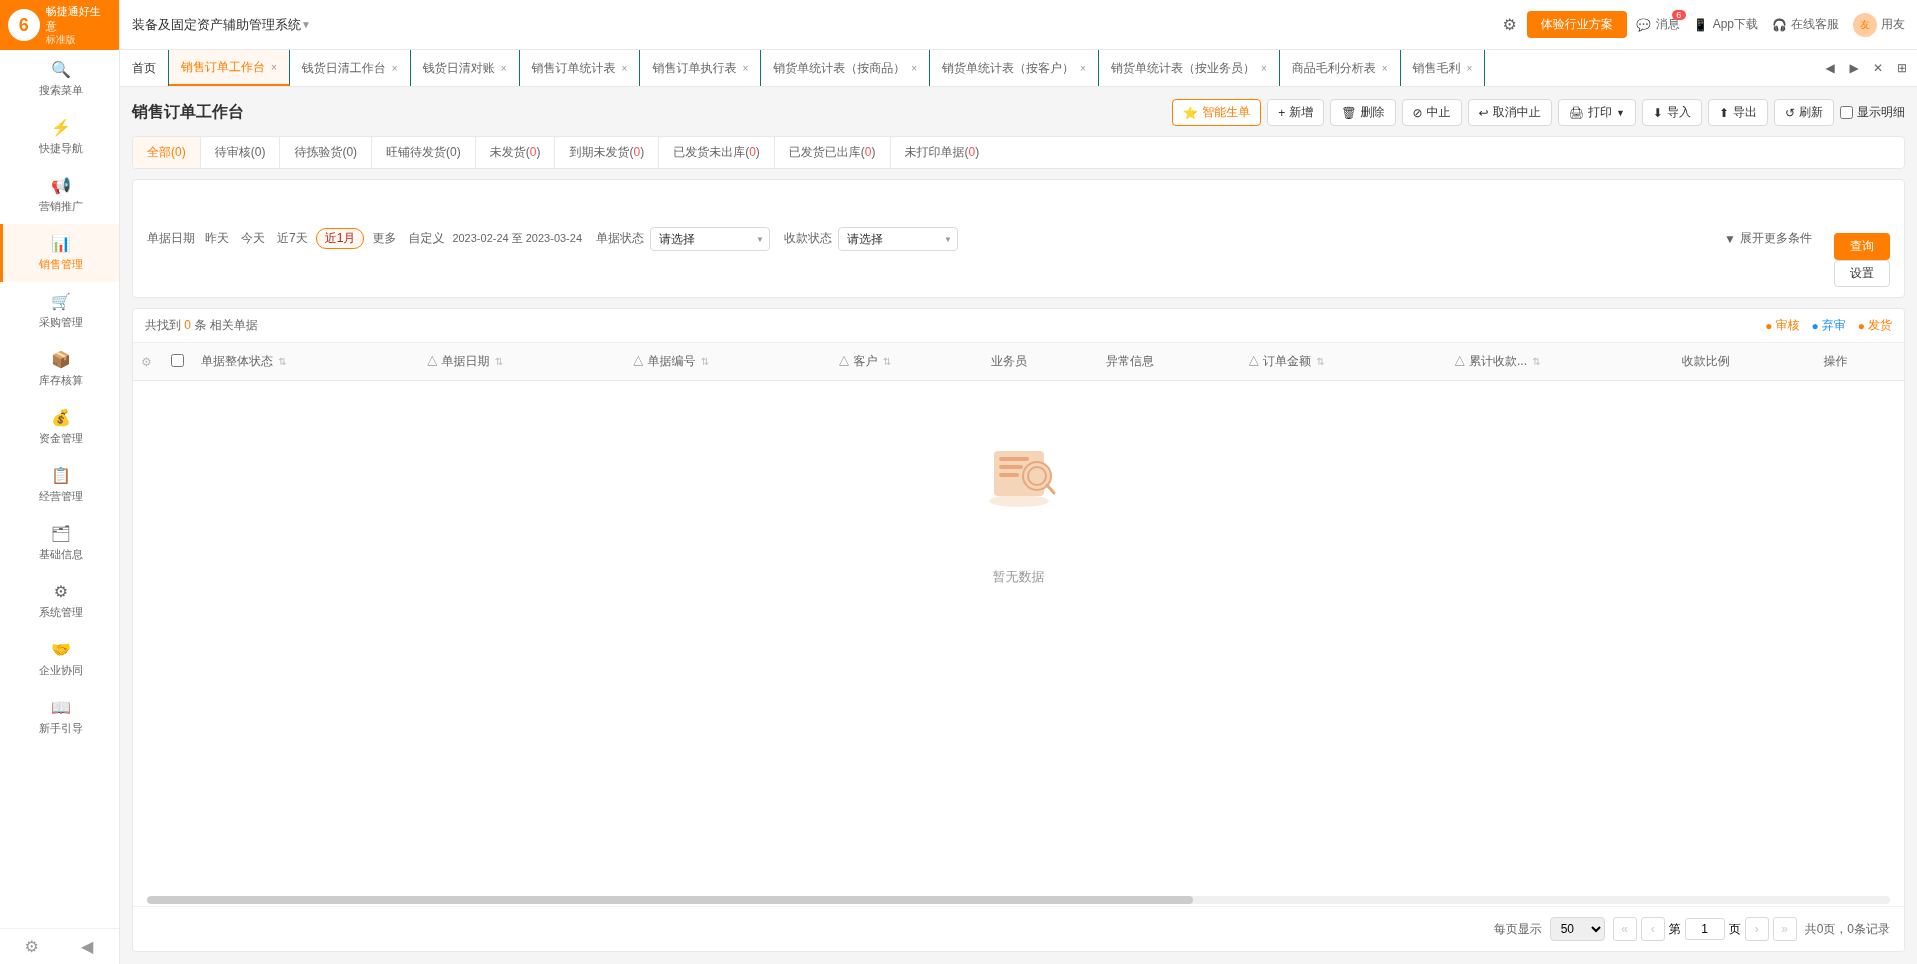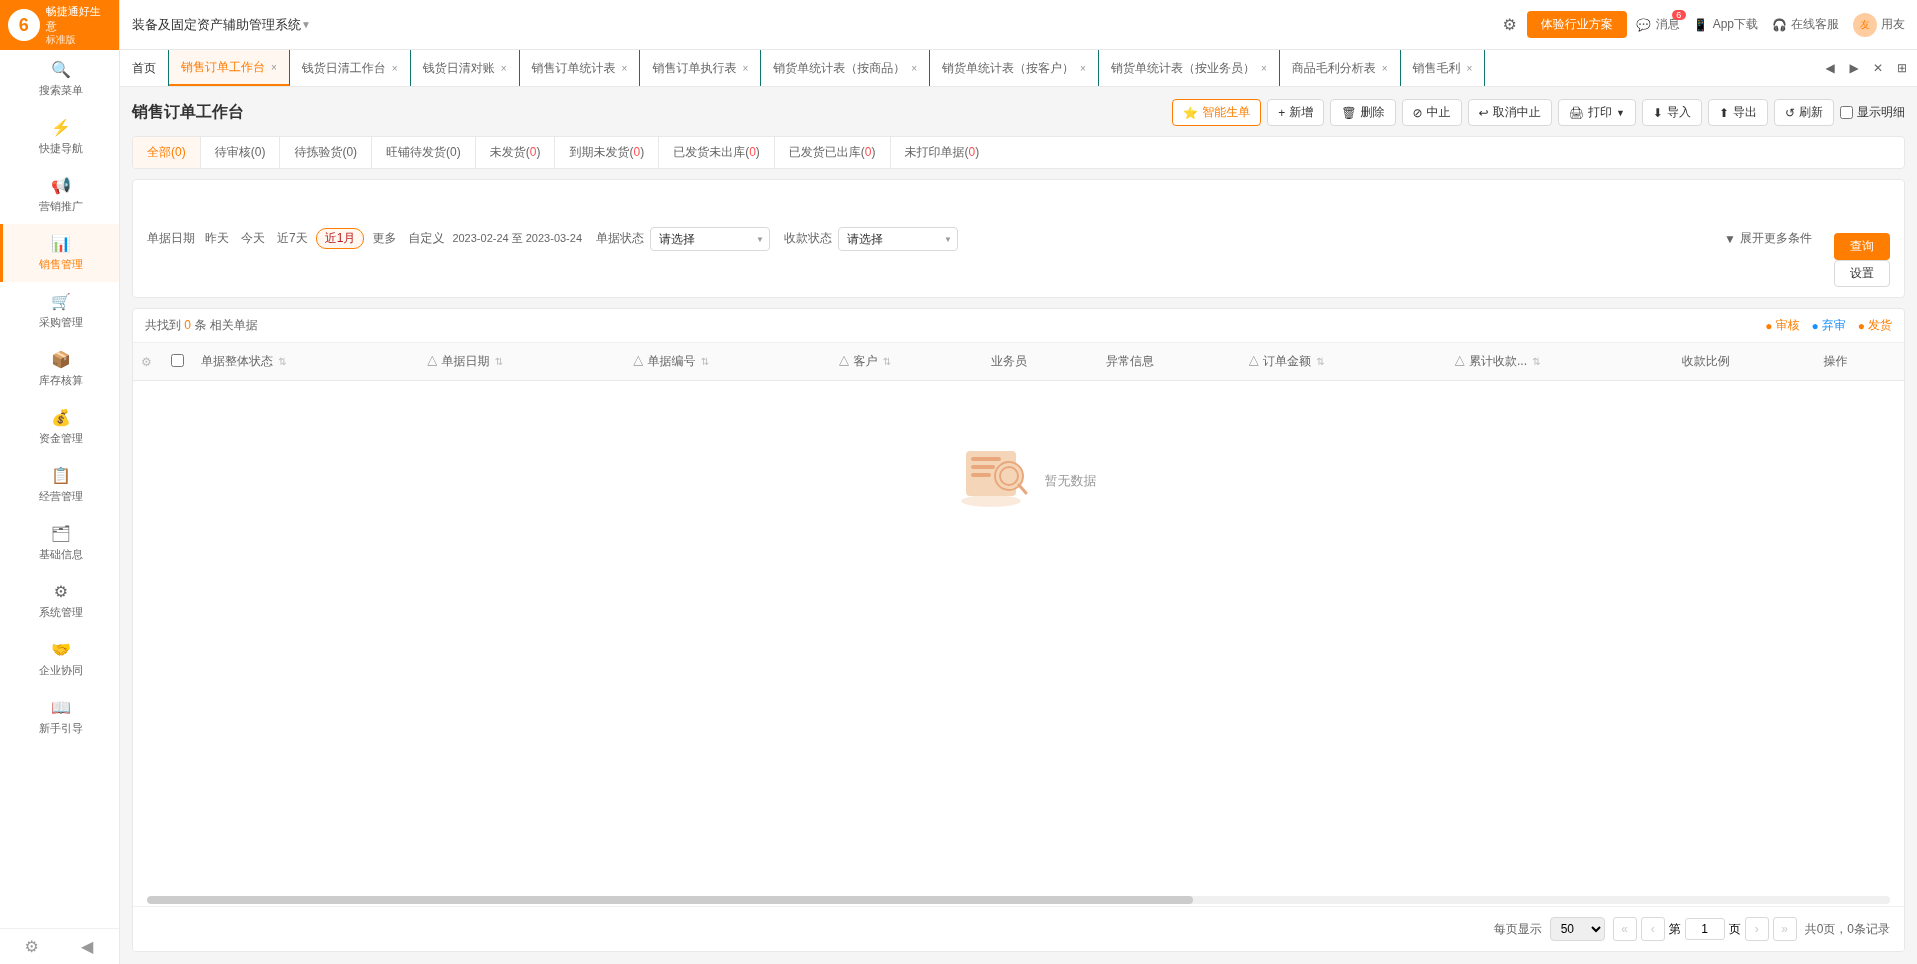--- a/index.html
+++ b/index.html
@@ -82,21 +82,21 @@
     .table-action-btn.blue { color: #1890ff; }
     .table-wrap { flex: 1; overflow: auto; }
     table { width: 100%; border-collapse: collapse; font-size: 12px; }
     thead { background: #fafafa; position: sticky; top: 0; z-index: 1; }
     th { padding: 10px 8px; text-align: left; color: #666; font-weight: 500; border-bottom: 1px solid #e8e8e8; white-space: nowrap; }
     th .sort-icon { color: #bbb; font-size: 10px; margin-left: 2px; cursor: pointer; }
     .th-check { width: 30px; }
     .th-settings { width: 30px; color: #bbb; cursor: pointer; }
 
     
-    .empty-state { flex: 1; display: flex; align-items: center; justify-content: center; gap: 4px; padding: 40px; }
+    .empty-state { flex: 1; display: flex; flex-direction: column; align-items: center; justify-content: center; gap: 28px; padding: 40px; }
     .empty-icon { font-size: 80px; color: #f0c8a0; }
     .empty-text { color: #999; font-size: 13px; }
 
     
     .pagination { display: flex; align-items: center; justify-content: flex-end; padding: 10px 14px; border-top: 1px solid #f0f0f0; gap: 8px; background: #fff; }
     .page-size-label { color: #666; font-size: 12px; }
     .page-size-select { border: 1px solid #d9d9d9; border-radius: 4px; padding: 3px 6px; font-size: 12px; }
     .page-nav { display: flex; align-items: center; gap: 4px; }
     .page-nav-btn { width: 24px; height: 24px; display: flex; align-items: center; justify-content: center; border: 1px solid #d9d9d9; border-radius: 3px; cursor: pointer; color: #666; font-size: 12px; }
     .page-nav-btn.disabled { color: #ccc; cursor: not-allowed; }

